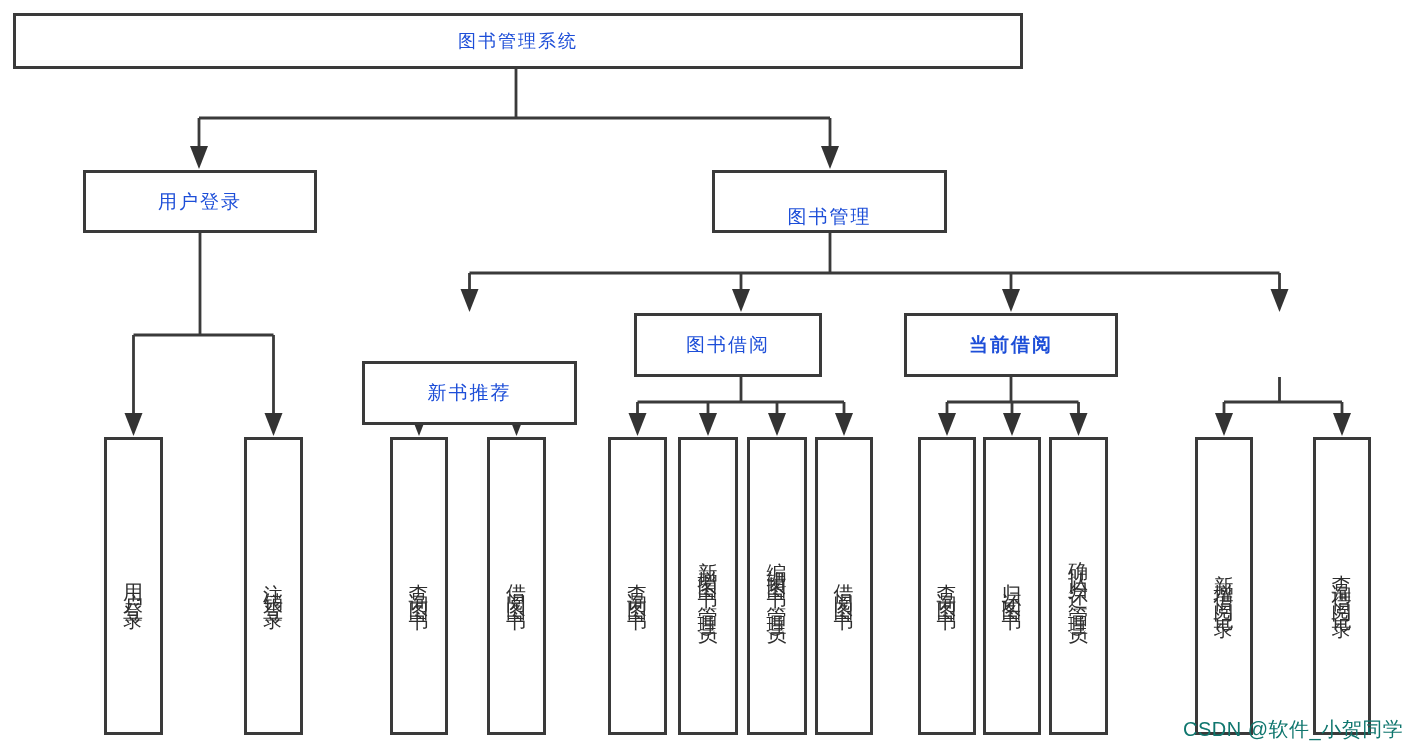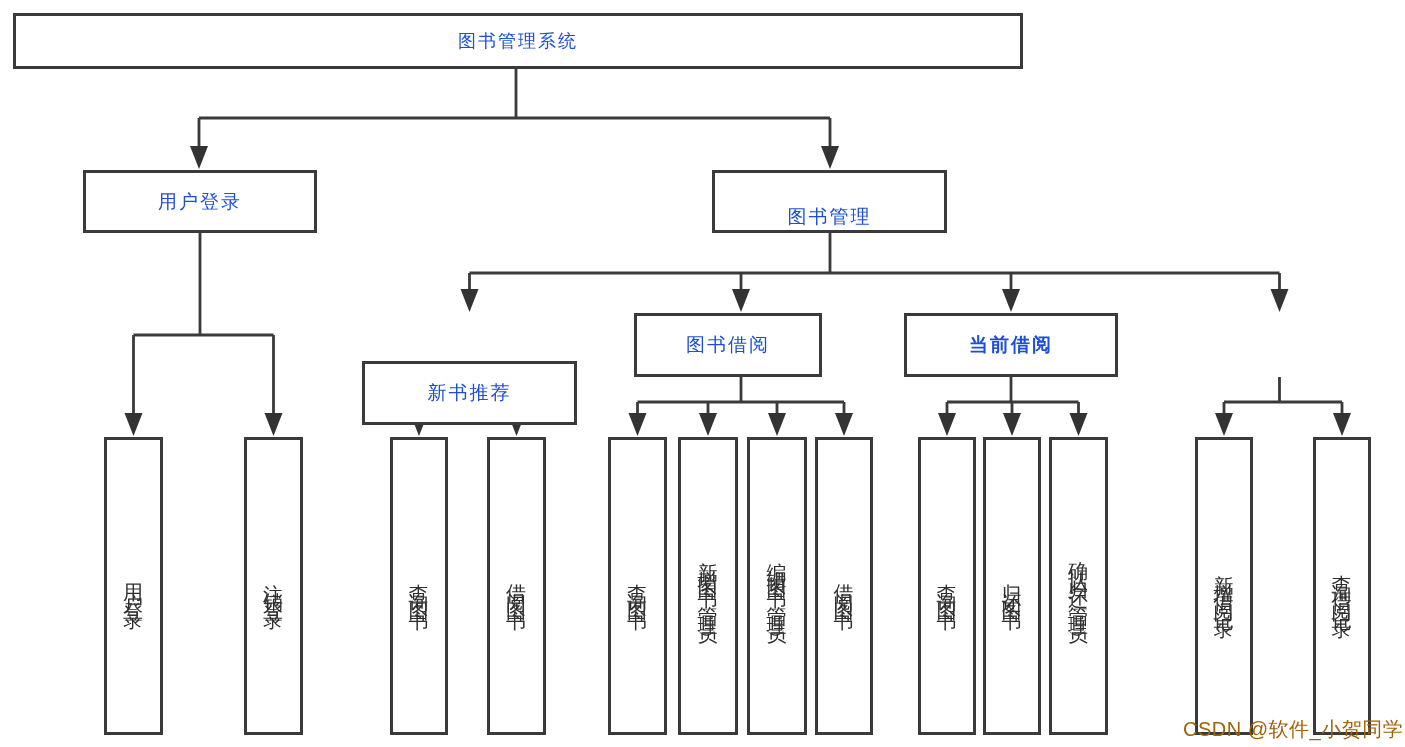--- a/index.html
+++ b/index.html
@@ -16,21 +16,21 @@
     color:#1d4ed8;font-size:19px;letter-spacing:2px;white-space:nowrap;
   }
   .root .hlabel{font-size:18px;}
   .vlabel{
     color:#2e2e2e;font-size:20px;letter-spacing:9px;
     writing-mode:vertical-rl;text-orientation:mixed;line-height:1;
   }
   #connectors{position:absolute;left:0;top:0;z-index:1;}
   #watermark{
     position:absolute;left:1183px;top:716px;z-index:3;
-    color:#a16207;font-size:20px;letter-spacing:0.5px;white-space:nowrap;
+    color:#0f766e;font-size:20px;letter-spacing:0.5px;white-space:nowrap;
   }
 </style>
 </head>
 <body>
 
 <div id="canvas">
 
   <svg id="connectors" width="1405" height="747" viewBox="0 0 1405 747">
     <g stroke="#3a3a3a" stroke-width="2.8" fill="none">
 

